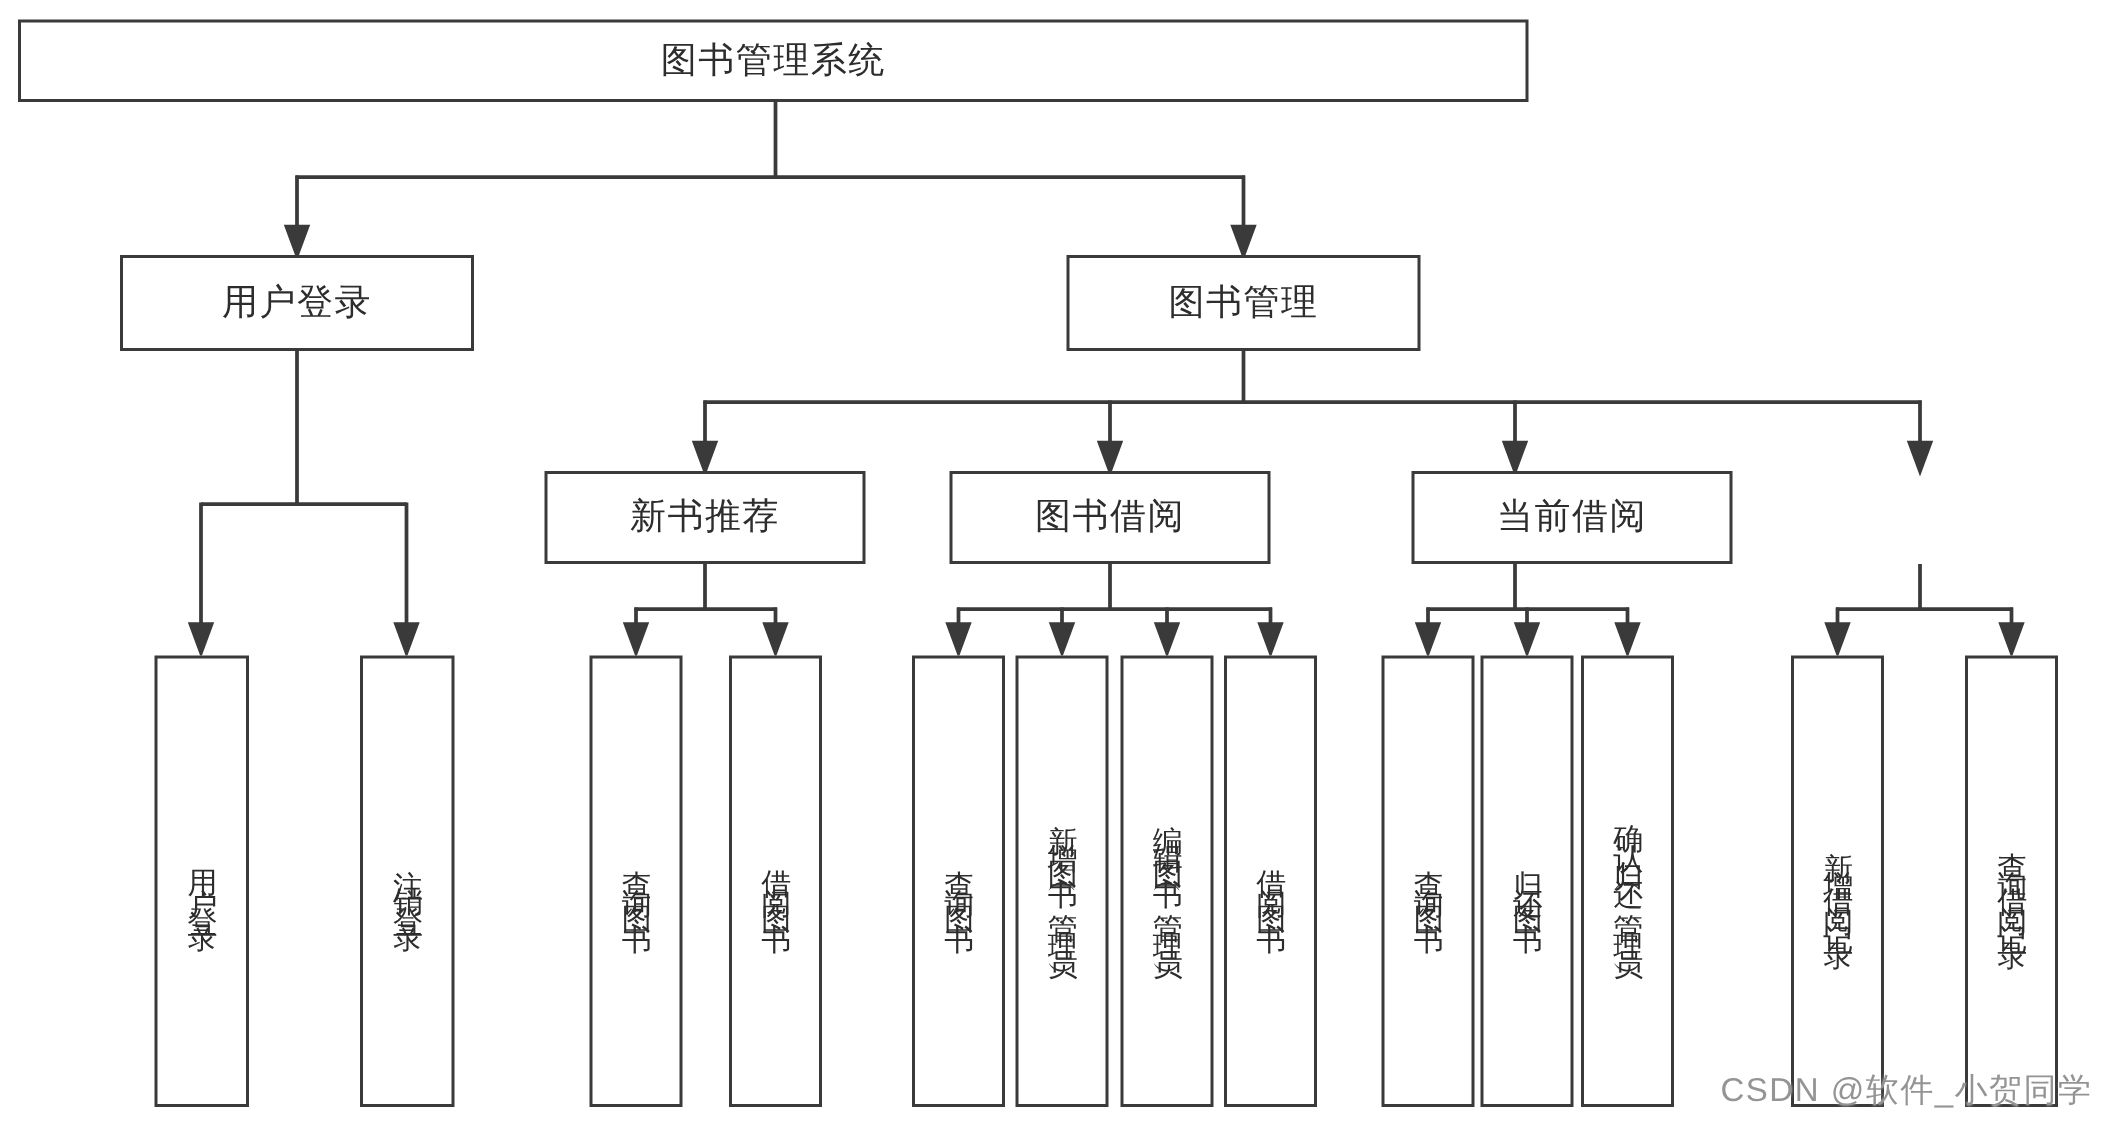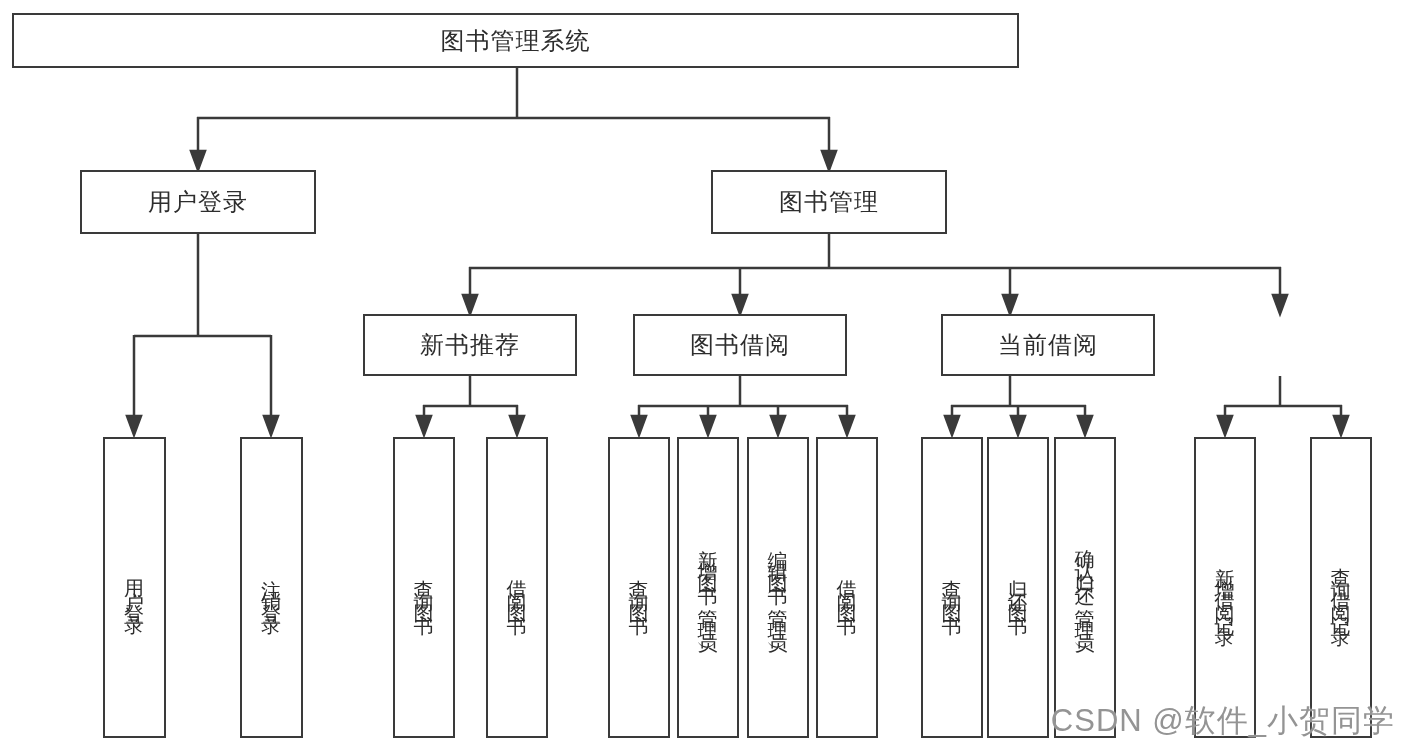--- a/index.html
+++ b/index.html
@@ -37,21 +37,21 @@
     text-orientation: mixed;
     font-size: 20px;
     letter-spacing: 12px;
     line-height: 1;
   }
   .watermark {
     position: absolute;
     right: 10px;
     bottom: 5px;
     z-index: 5;
-    font-size: 31px;
+    font-size: 22px;
     color: #949494;
     letter-spacing: 1px;
     text-shadow: 0 0 2px rgba(255,255,255,0.85);
     white-space: nowrap;
   }
 </style>
 </head>
 <body>
 
 <div class="stage">

